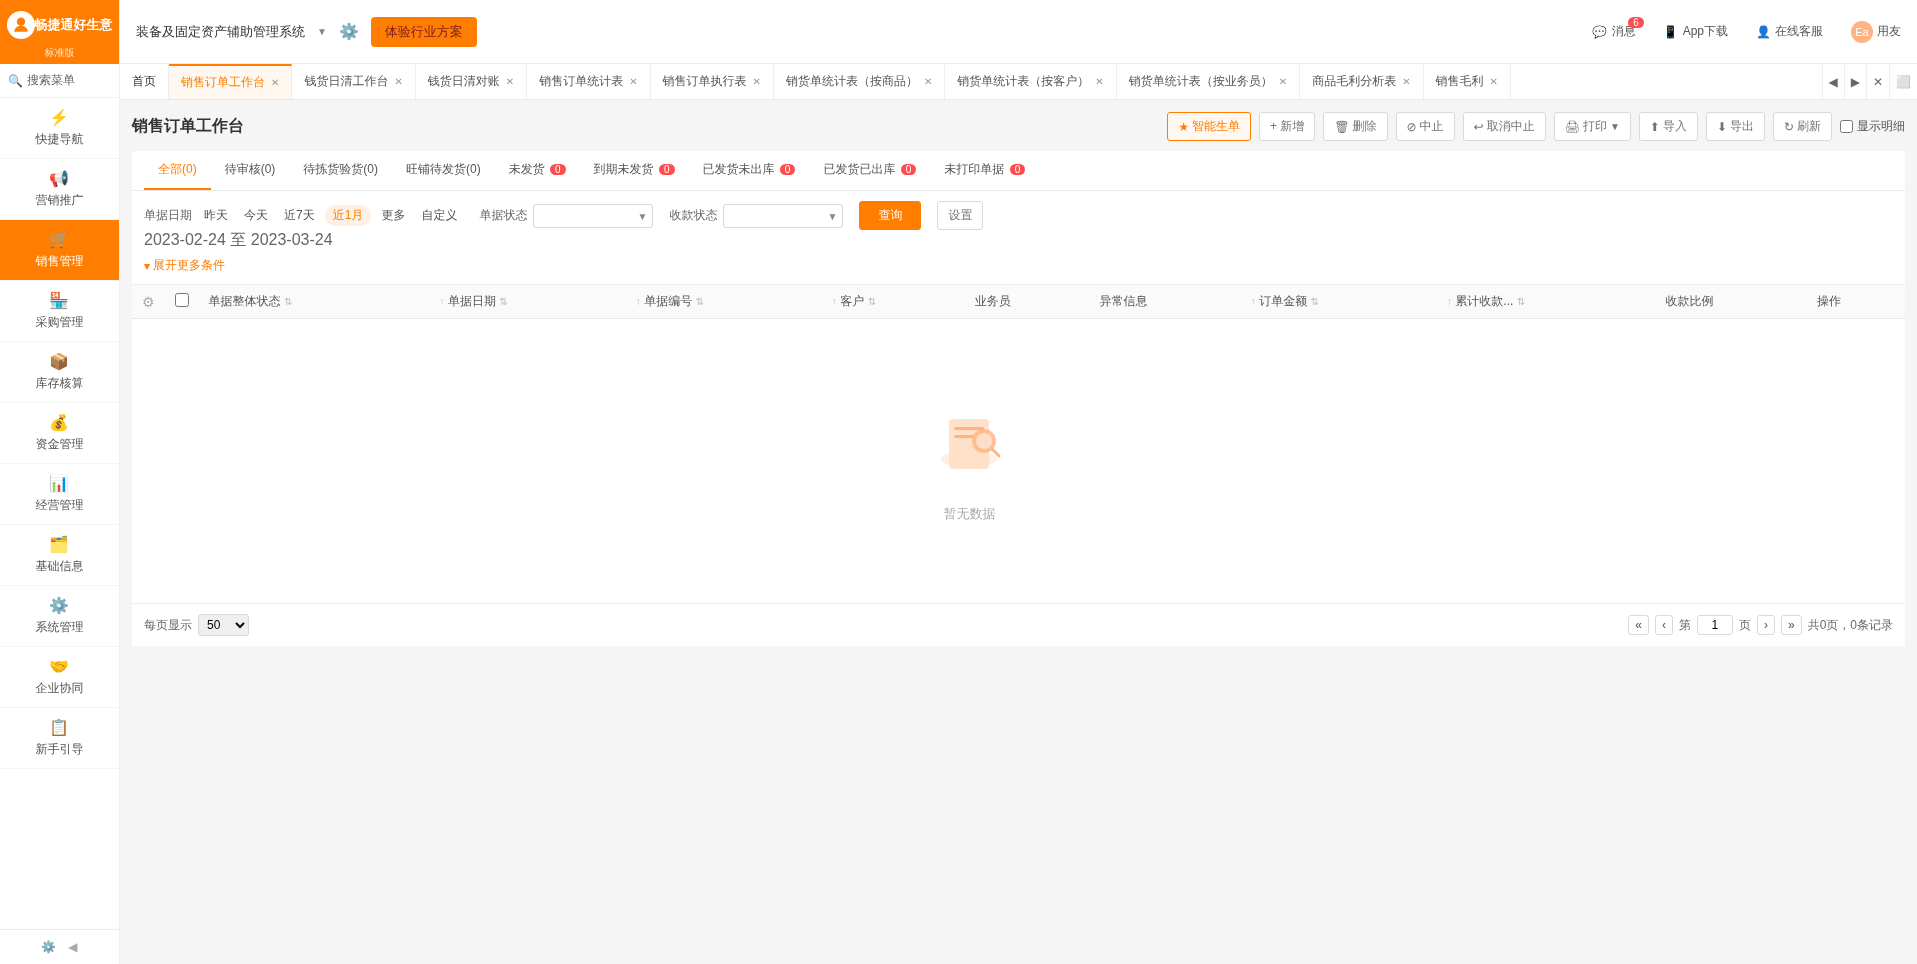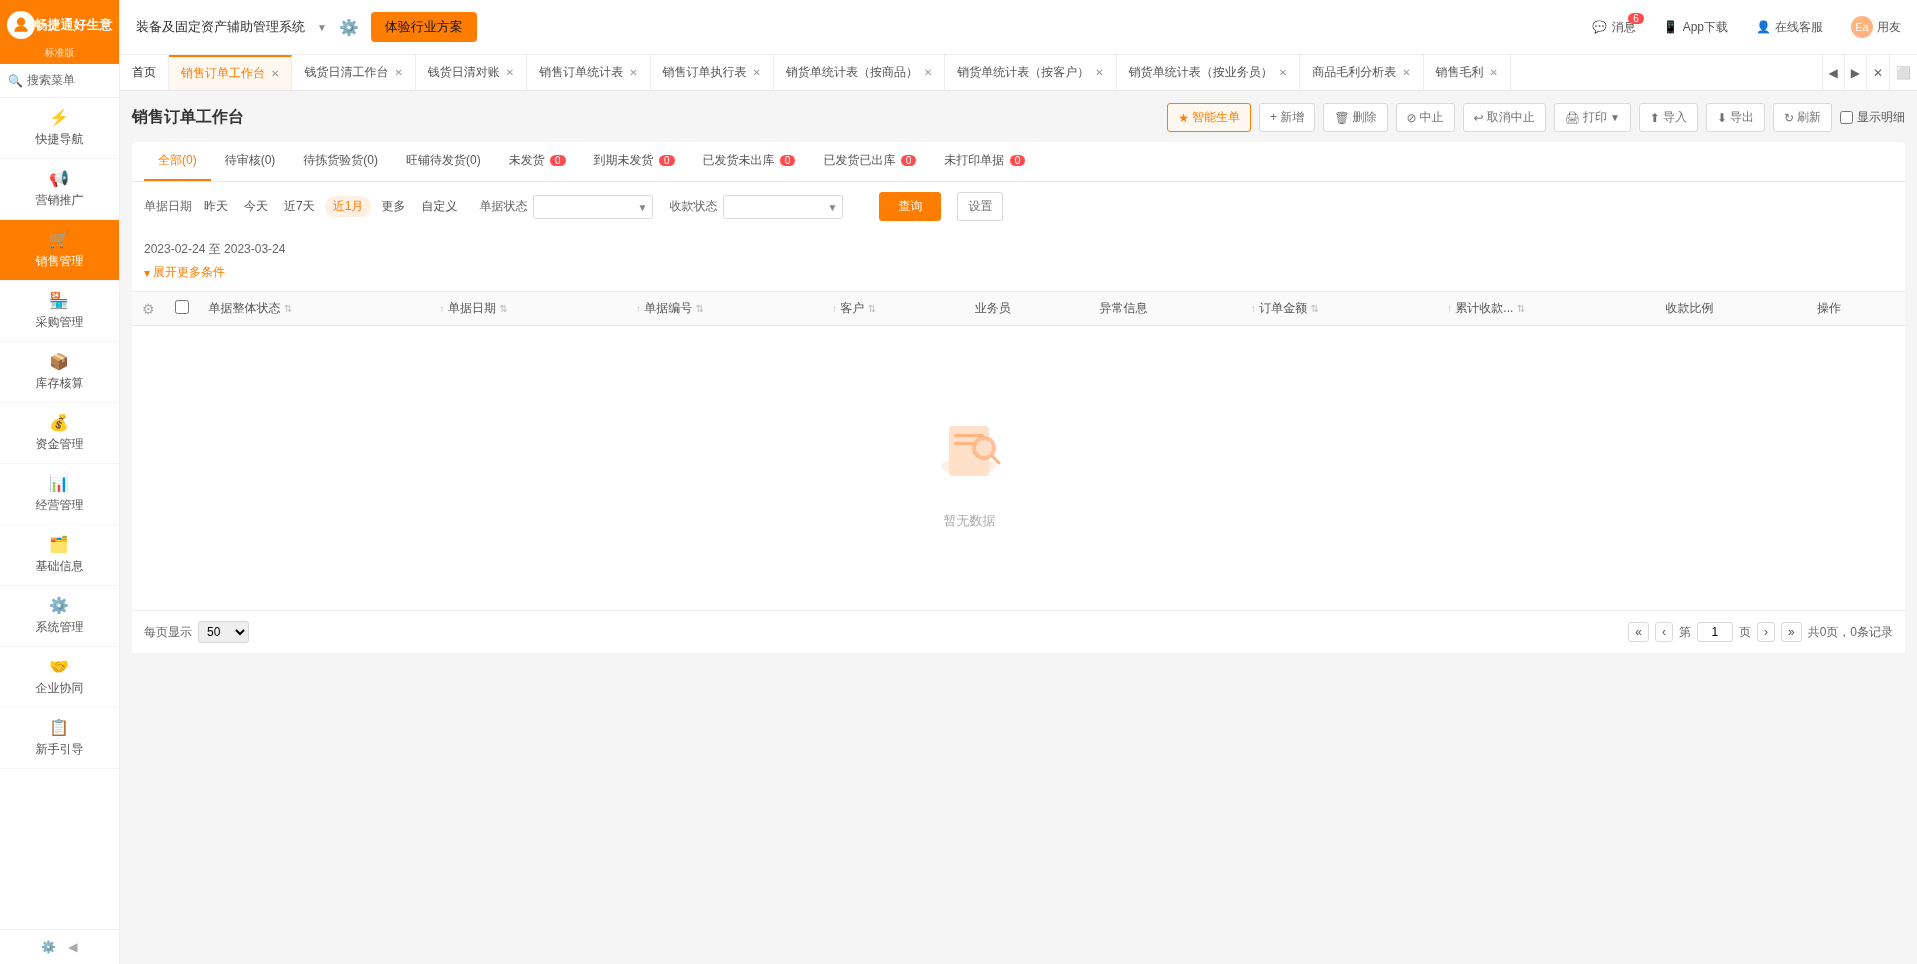--- a/index.html
+++ b/index.html
@@ -14,42 +14,42 @@
     .sidebar-search { padding: 8px; display: flex; align-items: center; gap: 4px; cursor: pointer; color: #666; font-size: 12px; border-bottom: 1px solid #f0f0f0; }
     .sidebar-nav-item { padding: 10px 8px; display: flex; flex-direction: column; align-items: center; gap: 4px; cursor: pointer; color: #555; font-size: 12px; border-bottom: 1px solid #f5f5f5; }
     .sidebar-nav-item.active { background: #ff7d00; color: #fff; }
     .sidebar-nav-item .nav-icon { font-size: 16px; }
     .sidebar-bottom { margin-top: auto; padding: 10px 8px; display: flex; gap: 12px; justify-content: center; border-top: 1px solid #eee; }
 
     
     .main { flex: 1; display: flex; flex-direction: column; overflow: hidden; }
 
     
-    .top-header { height: 55px; background: #fff; display: flex; align-items: center; padding: 0 16px; border-bottom: 1px solid #eee; gap: 12px; }
+    .top-header { height: 64px; background: #fff; display: flex; align-items: center; padding: 0 16px; border-bottom: 1px solid #eee; gap: 12px; }
     .header-btn { display: flex; align-items: center; gap: 4px; cursor: pointer; color: #555; font-size: 12px; position: relative; }
     .header-btn .badge { background: #ff4d4f; color: #fff; border-radius: 10px; padding: 0 5px; font-size: 10px; position: absolute; top: -6px; right: -8px; }
-    .experience-btn { background: #ff7d00; color: #0f172a; border: none; border-radius: 4px; padding: 6px 14px; cursor: pointer; font-size: 13px; }
+    .experience-btn { background: #ff7d00; color: #7f1d1d; border: none; border-radius: 4px; padding: 6px 14px; cursor: pointer; font-size: 13px; }
     .gear-icon { color: #888; cursor: pointer; font-size: 16px; }
     .dropdown-arrow { color: #888; font-size: 10px; cursor: pointer; }
 
     
     .tab-bar { display: flex; align-items: center; background: #fff; border-bottom: 1px solid #e8e8e8; overflow: hidden; height: 36px; }
     .tab-item { display: flex; align-items: center; padding: 0 12px; height: 36px; cursor: pointer; color: #555; font-size: 12px; white-space: nowrap; border-right: 1px solid #eee; gap: 4px; flex-shrink: 0; }
     .tab-item.active { background: #fff8f0; color: #ff7d00; border-top: 2px solid #ff7d00; }
     .tab-item.home { color: #333; font-weight: 500; }
     .tab-close { color: #999; font-size: 10px; margin-left: 2px; }
     .tab-nav-btn { padding: 0 6px; height: 36px; display: flex; align-items: center; cursor: pointer; color: #666; border-left: 1px solid #eee; }
 
     
     .content { flex: 1; overflow: auto; background: #f5f5f5; padding: 12px; }
     .page-header { display: flex; align-items: center; justify-content: space-between; margin-bottom: 10px; }
     .page-title { font-size: 16px; font-weight: bold; color: #333; }
     .page-actions { display: flex; align-items: center; gap: 8px; }
     .action-btn { display: flex; align-items: center; gap: 3px; padding: 5px 10px; border: 1px solid #d9d9d9; background: #fff; border-radius: 3px; cursor: pointer; color: #737373; font-size: 12px; }
-    .action-btn.primary { background: #ff7d00; color: #fff; border-color: #ff7d00; margin-left: 20px; }
+    .action-btn.primary { background: #ff7d00; color: #fff; border-color: #ff7d00; }
     .action-btn.orange-outline { border-color: #ff7d00; color: #ff7d00; background: #fff8f0; }
 
     
     .filter-tabs { display: flex; align-items: center; gap: 0; background: #fff; border-radius: 4px 4px 0 0; border-bottom: 1px solid #e8e8e8; padding: 0 12px; }
     .filter-tab { padding: 10px 14px; cursor: pointer; color: #555; font-size: 12px; border-bottom: 2px solid transparent; }
     .filter-tab.active { color: #ff7d00; border-bottom: 2px solid #ff7d00; }
     .filter-tab .badge-red { background: #ff4d4f; color: #fff; border-radius: 10px; padding: 0 5px; font-size: 10px; margin-left: 2px; }
 
     
     .search-area { background: #fff; padding: 10px 12px; border-bottom: 1px solid #eee; }
@@ -352,21 +352,21 @@
           <span class="search-label">收款状态</span>
           <div class="select-wrapper">
             <select class="search-select">
               <option value=""></option>
             </select>
           </div>
         </div>
         <button class="action-btn primary" style="padding:5px 18px;">查询</button>
         <button class="action-btn">设置</button>
       </div>
-      <div style="margin-top:20px;font-size:12px;color:#666;">2023-02-24 至 2023-03-24</div>
+      <div style="margin-top:0;font-size:16px;color:#666;">2023-02-24 至 2023-03-24</div>
       <div class="expand-btn">
         <span>▾</span>
         <span>展开更多条件</span>
       </div>
     </div>
 
     <div class="table-container">
 
       <table>
         <thead>

